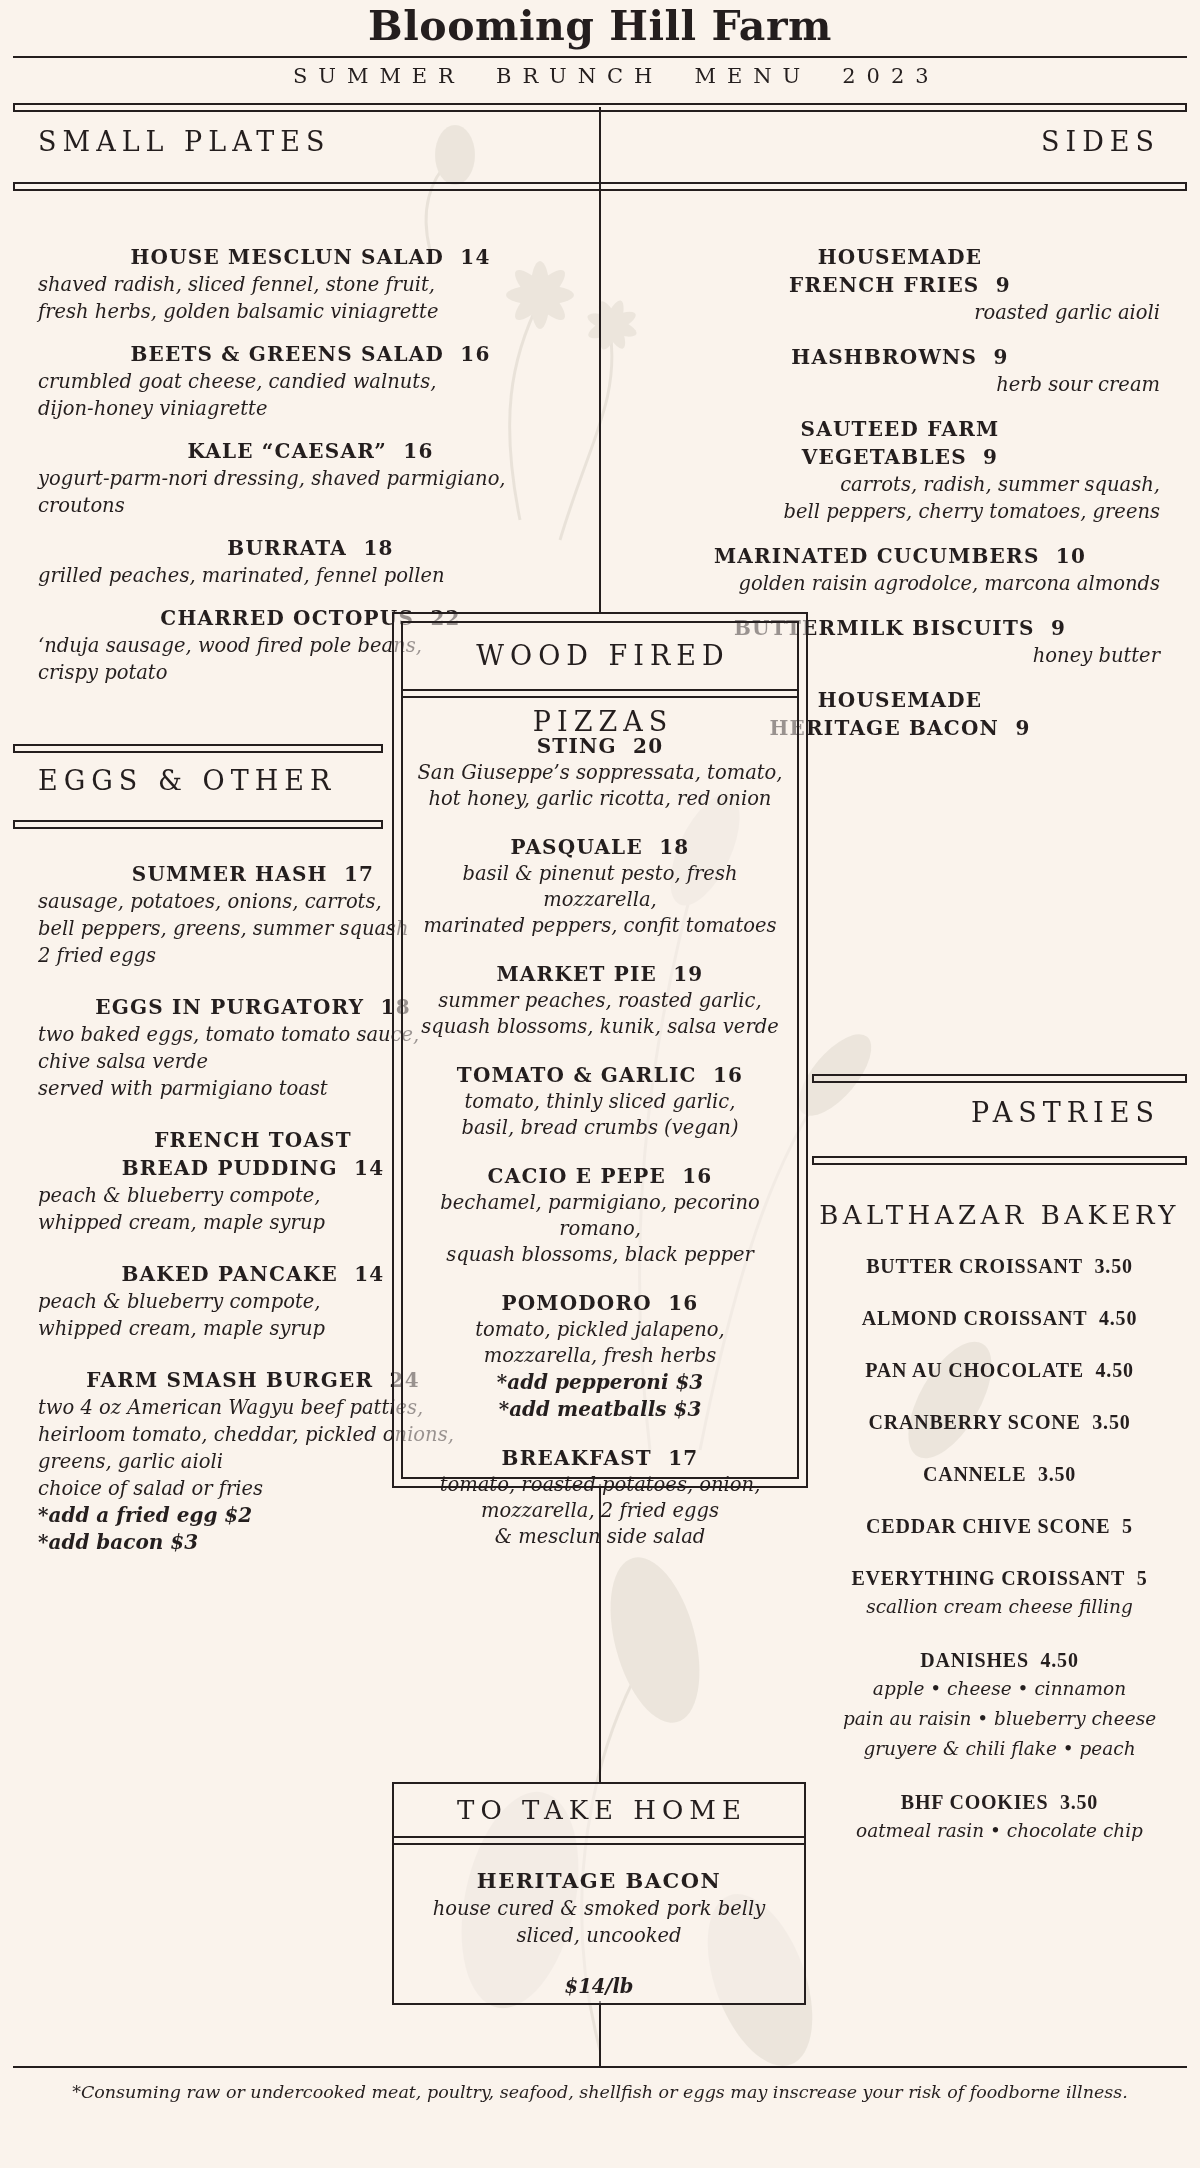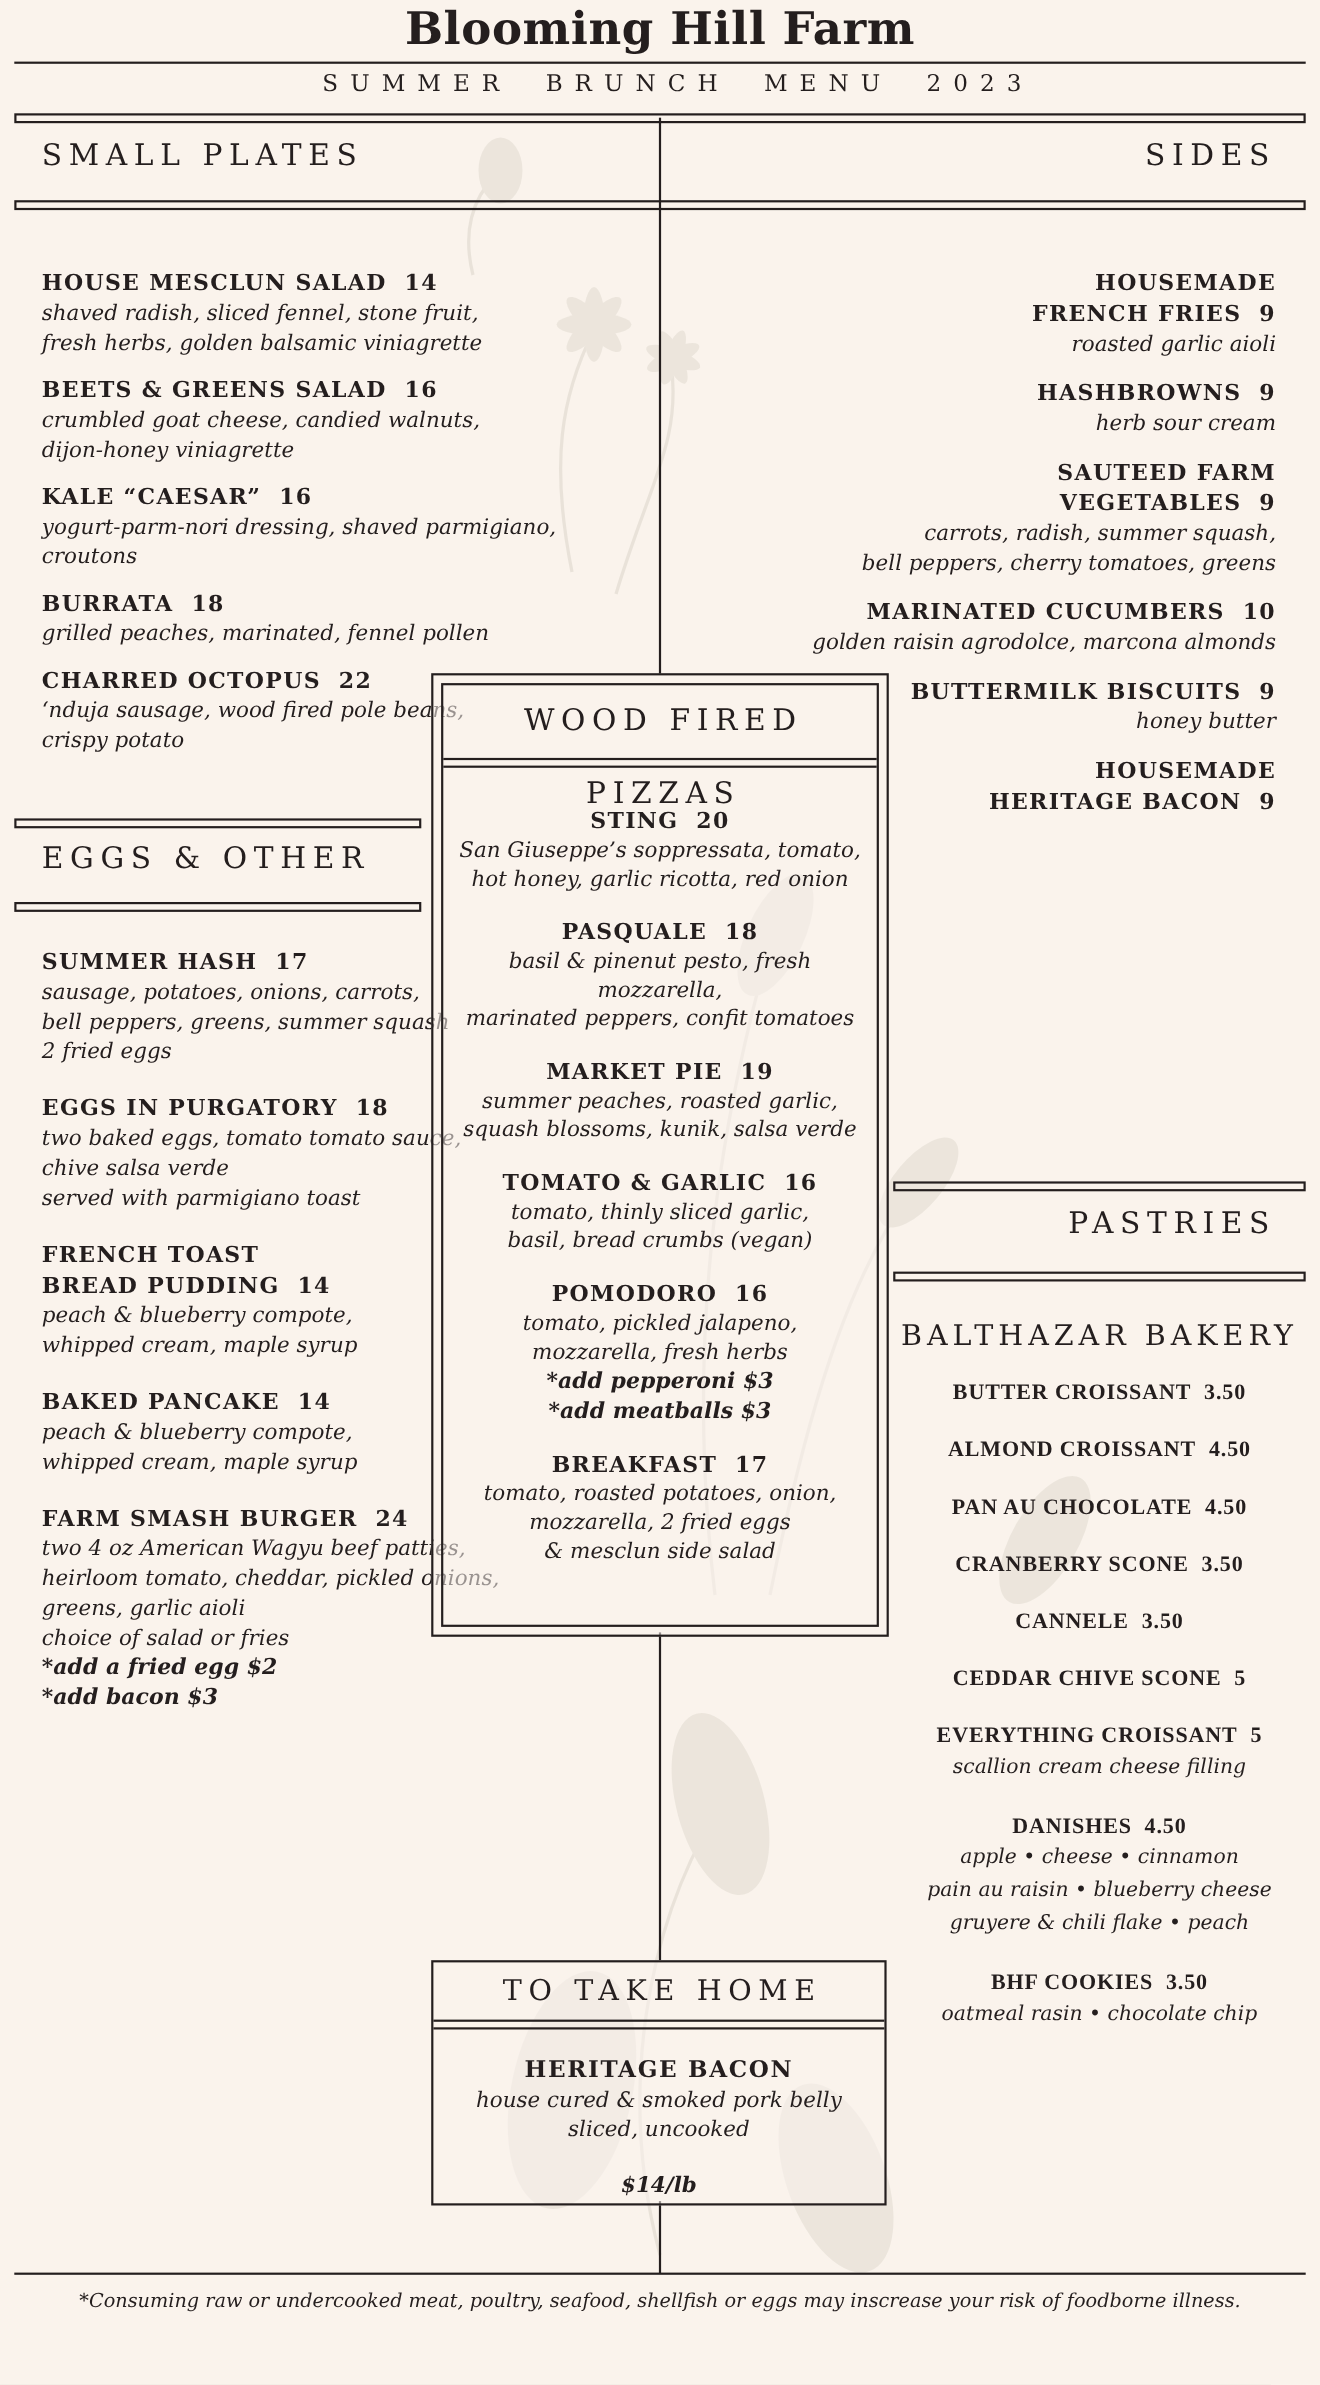--- a/index.html
+++ b/index.html
@@ -20,21 +20,21 @@
     font-size:21px;letter-spacing:.52em;word-spacing:.65em;padding-left:.5em;box-sizing:border-box;}
   
   .sec-head{position:absolute;font-size:27px;letter-spacing:6px;white-space:nowrap;}
   .sub-head{position:absolute;font-size:26px;letter-spacing:4.5px;text-align:center;}
   
   .items{position:absolute;}
   .items-left{text-align:left;}
   .items-right{text-align:right;}
   .items-center{text-align:center;}
   .mi{margin-bottom:15px;}
-  .mi-name{font-size:20px;font-weight:bold;letter-spacing:1.2px;line-height:28px;}
+  .mi-name{font-size:20px;font-weight:bold;letter-spacing:1.2px;line-height:28px;text-align:center;}
   .mi-desc{font-style:italic;font-size:19.5px;line-height:27px;}
   .mi-addon{font-style:italic;font-weight:bold;font-size:20px;line-height:27px;}
   .mi-pricenote{font-style:italic;font-weight:bold;font-size:19.5px;margin-top:26px;}
   .eggs .mi{margin-bottom:24px;}
   .eggs .mi-addon{margin-top:0;}
   .eggs .mi.has-addons .mi-addon:first-of-type{margin-top:9px;}
   .sides .mi{margin-bottom:17px;}
   .pz .mi{margin-bottom:21px;}
   .pz .mi-desc{line-height:26px;}
   .pastry .mi{margin-bottom:24px;}
@@ -211,20 +211,25 @@
           <div class="mi">
             <div class="mi-name">MARKET PIE&nbsp;&nbsp;19</div>
             <div class="mi-desc">summer peaches, roasted garlic,</div>
             <div class="mi-desc">squash blossoms, kunik, salsa verde</div>
           </div>
           <div class="mi">
             <div class="mi-name">TOMATO &amp; GARLIC&nbsp;&nbsp;16</div>
             <div class="mi-desc">tomato, thinly sliced garlic,</div>
             <div class="mi-desc">basil, bread crumbs (vegan)</div>
           </div>
+          <div class="mi">
+            <div class="mi-name">CACIO E PEPE&nbsp;&nbsp;16</div>
+            <div class="mi-desc">bechamel, parmigiano, pecorino romano,</div>
+            <div class="mi-desc">squash blossoms, black pepper</div>
+          </div>
           <div class="mi has-addons">
             <div class="mi-name">POMODORO&nbsp;&nbsp;16</div>
             <div class="mi-desc">tomato, pickled jalapeno,</div>
             <div class="mi-desc">mozzarella, fresh herbs</div>
             <div class="mi-addon">*add pepperoni $3</div>
             <div class="mi-addon">*add meatballs $3</div>
           </div>
           <div class="mi">
             <div class="mi-name">BREAKFAST&nbsp;&nbsp;17</div>
             <div class="mi-desc">tomato, roasted potatoes, onion,</div>

